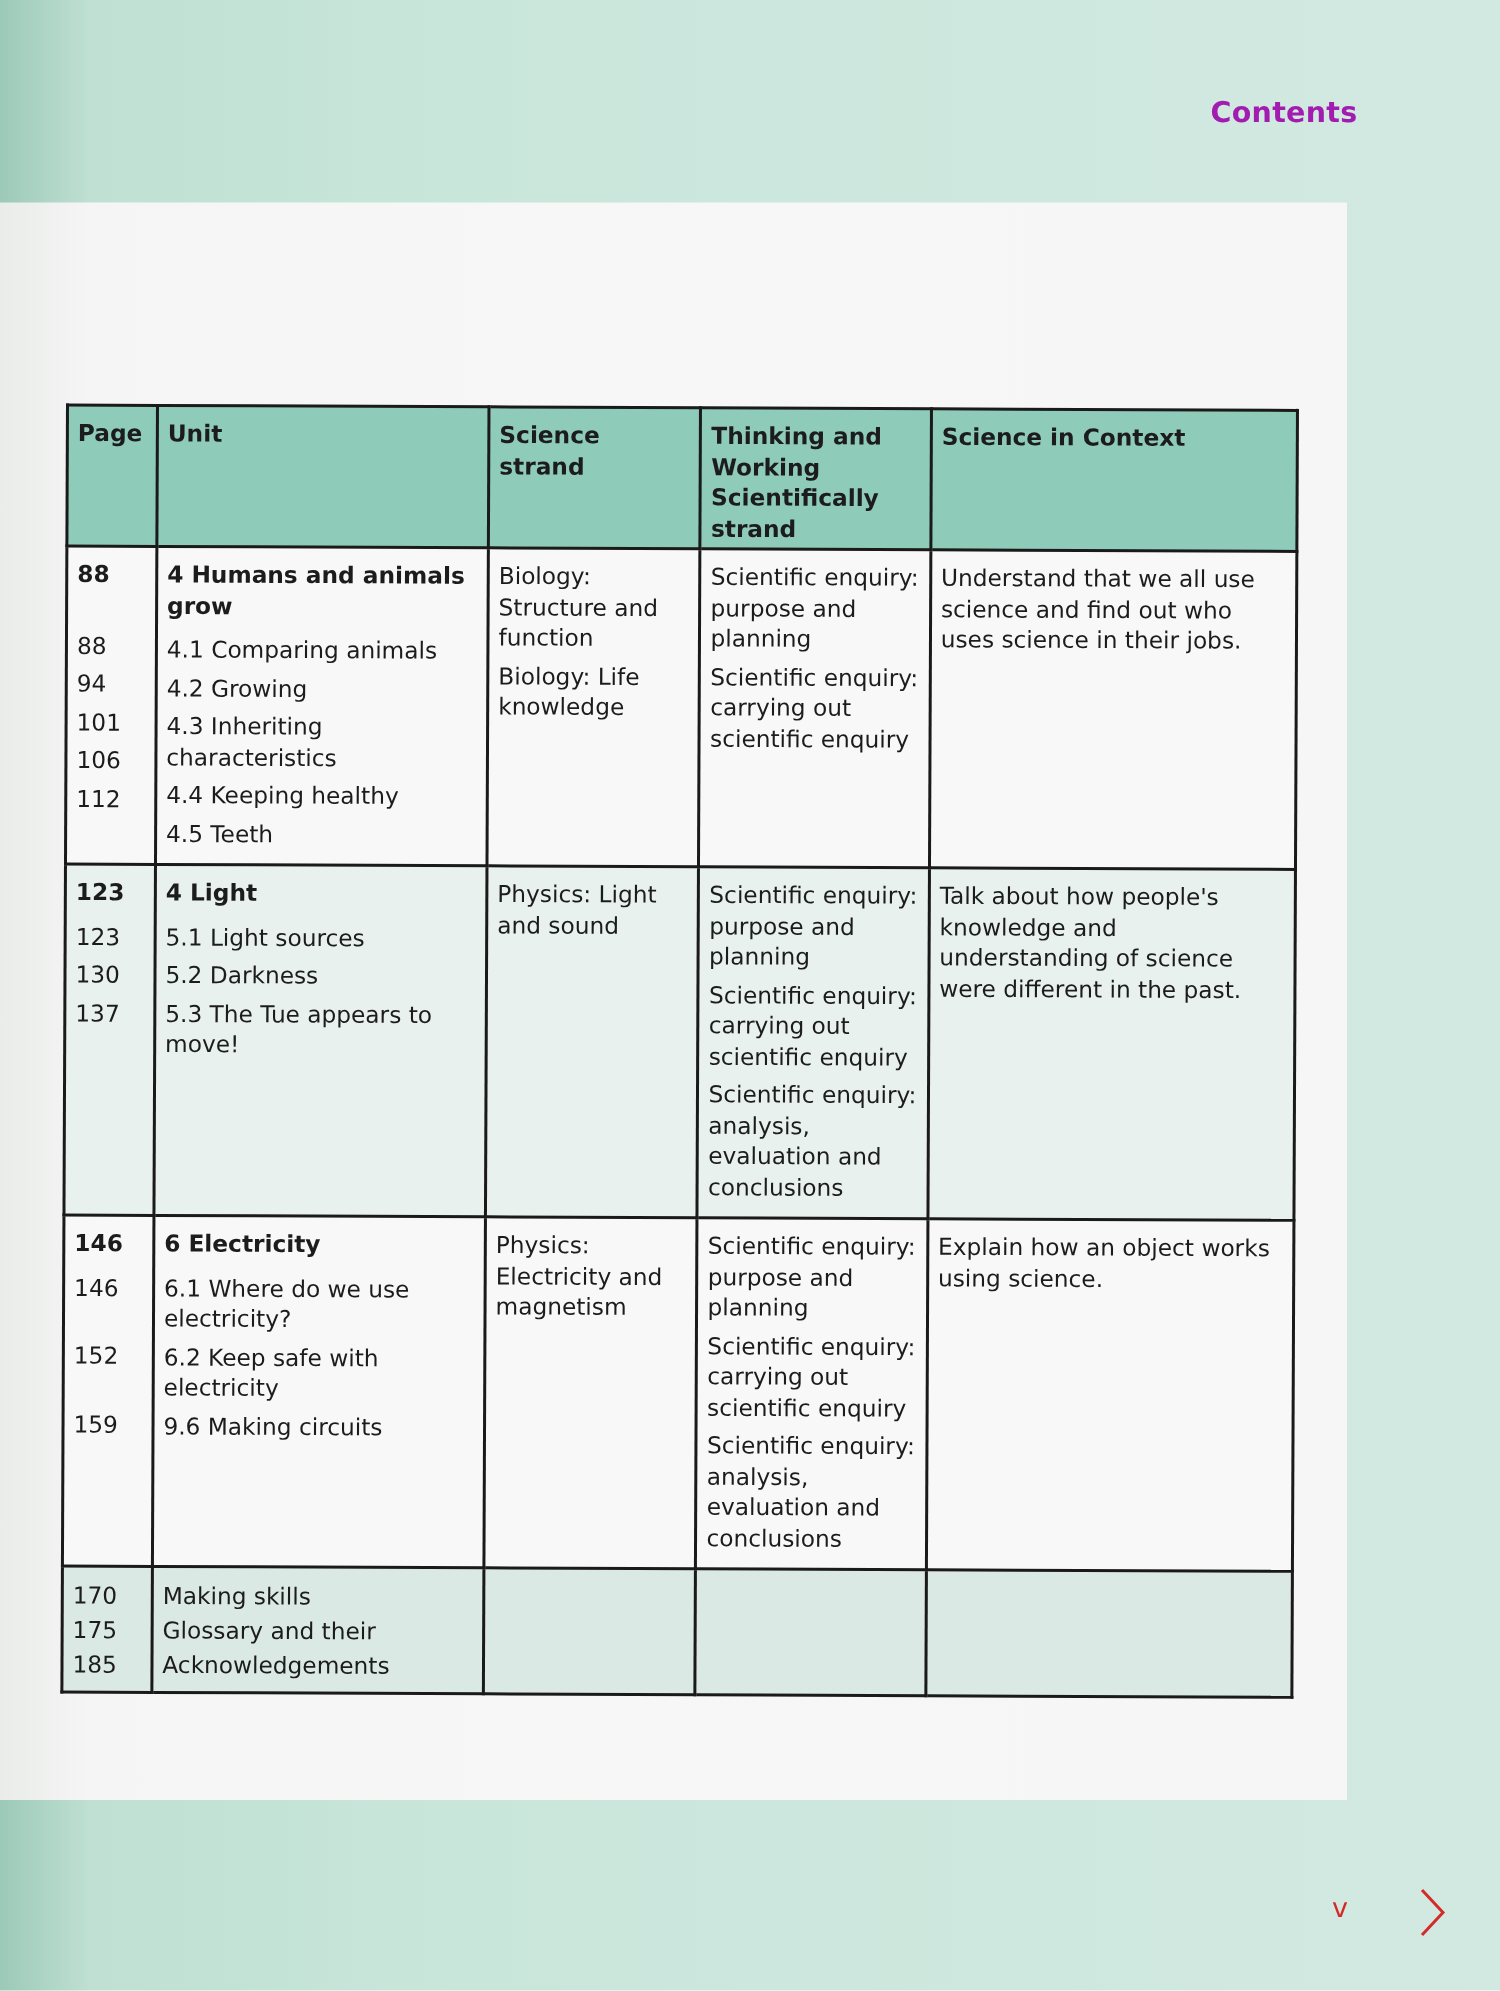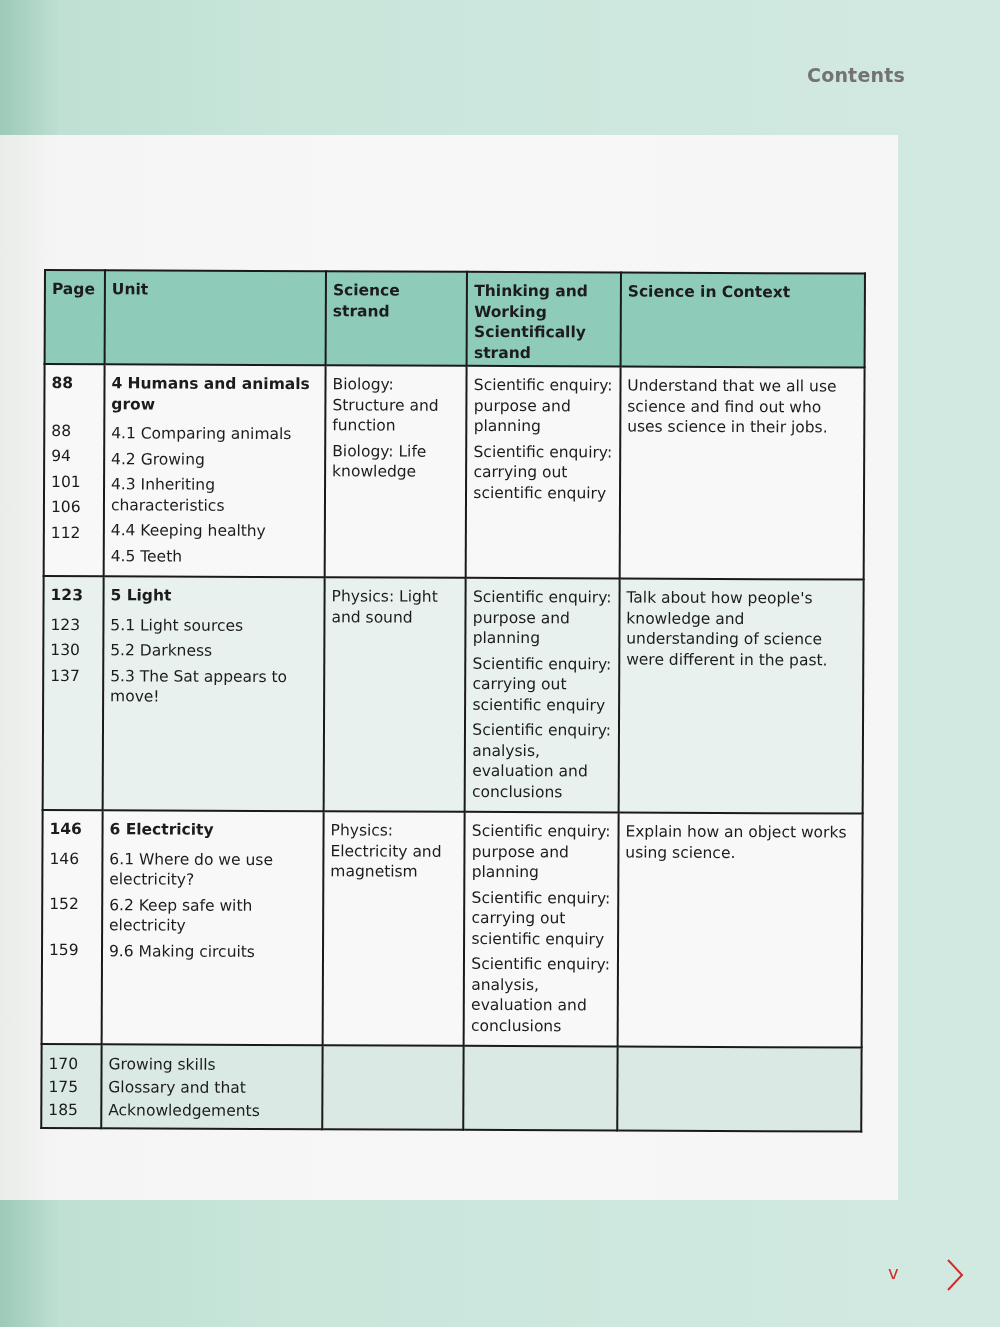--- a/index.html
+++ b/index.html
@@ -4,21 +4,21 @@
 <style>
   html, body { margin: 0; padding: 0; }
   body {
     width: 1000px; height: 1327px; position: relative; overflow: hidden;
     background: linear-gradient(90deg, #9cc9b8 0px, #bfe0d3 60px, #c9e6db 300px, #cfe8df 700px, #d2e9e1 1000px);
     font-family: "DejaVu Sans", "Liberation Sans", sans-serif;
     color: #1c1c1c;
   }
   .page-title {
     position: absolute; left: 807px; top: 64px;
-    font-size: 19px; font-weight: bold; color: #737373; letter-spacing: 0.2px;
+    font-size: 19px; font-weight: bold; color: #a21caf; letter-spacing: 0.2px;
   }
   .white-panel {
     position: absolute; left: 0; top: 135px; width: 898px; height: 1065px;
     background: linear-gradient(90deg, #e9ece9 0px, #f5f5f5 60px, #f7f7f7 400px, #f6f6f6 898px);
   }
   .toc-table {
     position: absolute; left: 44px; top: 269px; width: 822px;
     border-collapse: collapse; transform: rotate(0.25deg); transform-origin: left top;
     font-size: 15.5px; line-height: 20.5px;
   }
@@ -101,24 +101,24 @@
     </tr>
 
     <tr class="row-unit alt" style="height:230px;">
       <td class="page-num">
         <span class="pg-title">123</span>
         <span class="pg-lesson">123</span>
         <span class="pg-lesson">130</span>
         <span class="pg-lesson">137</span>
       </td>
       <td>
-        <span class="unit-title">5 Light</span>
+        <span class="unit-title">4 Light</span>
         <span class="lesson">5.1 Light sources</span>
         <span class="lesson">5.2 Darkness</span>
-        <span class="lesson">5.3 The Sat appears to move!</span>
+        <span class="lesson">5.3 The Tue appears to move!</span>
       </td>
       <td>
         <span class="para">Physics: Light and sound</span>
       </td>
       <td>
         <span class="para">Scientific enquiry: purpose and planning</span>
         <span class="para">Scientific enquiry: carrying out scientific enquiry</span>
         <span class="para">Scientific enquiry: analysis, evaluation and conclusions</span>
       </td>
       <td>
@@ -152,22 +152,22 @@
       </td>
     </tr>
 
     <tr class="row-end" style="height:84px;">
       <td>
         <span class="end-line">170</span>
         <span class="end-line">175</span>
         <span class="end-line">185</span>
       </td>
       <td>
-        <span class="end-line">Growing skills</span>
-        <span class="end-line">Glossary and that</span>
+        <span class="end-line">Making skills</span>
+        <span class="end-line">Glossary and their</span>
         <span class="end-line">Acknowledgements</span>
       </td>
       <td></td>
       <td></td>
       <td></td>
     </tr>
   </tbody>
 </table>
 
 <div class="folio">v</div>

